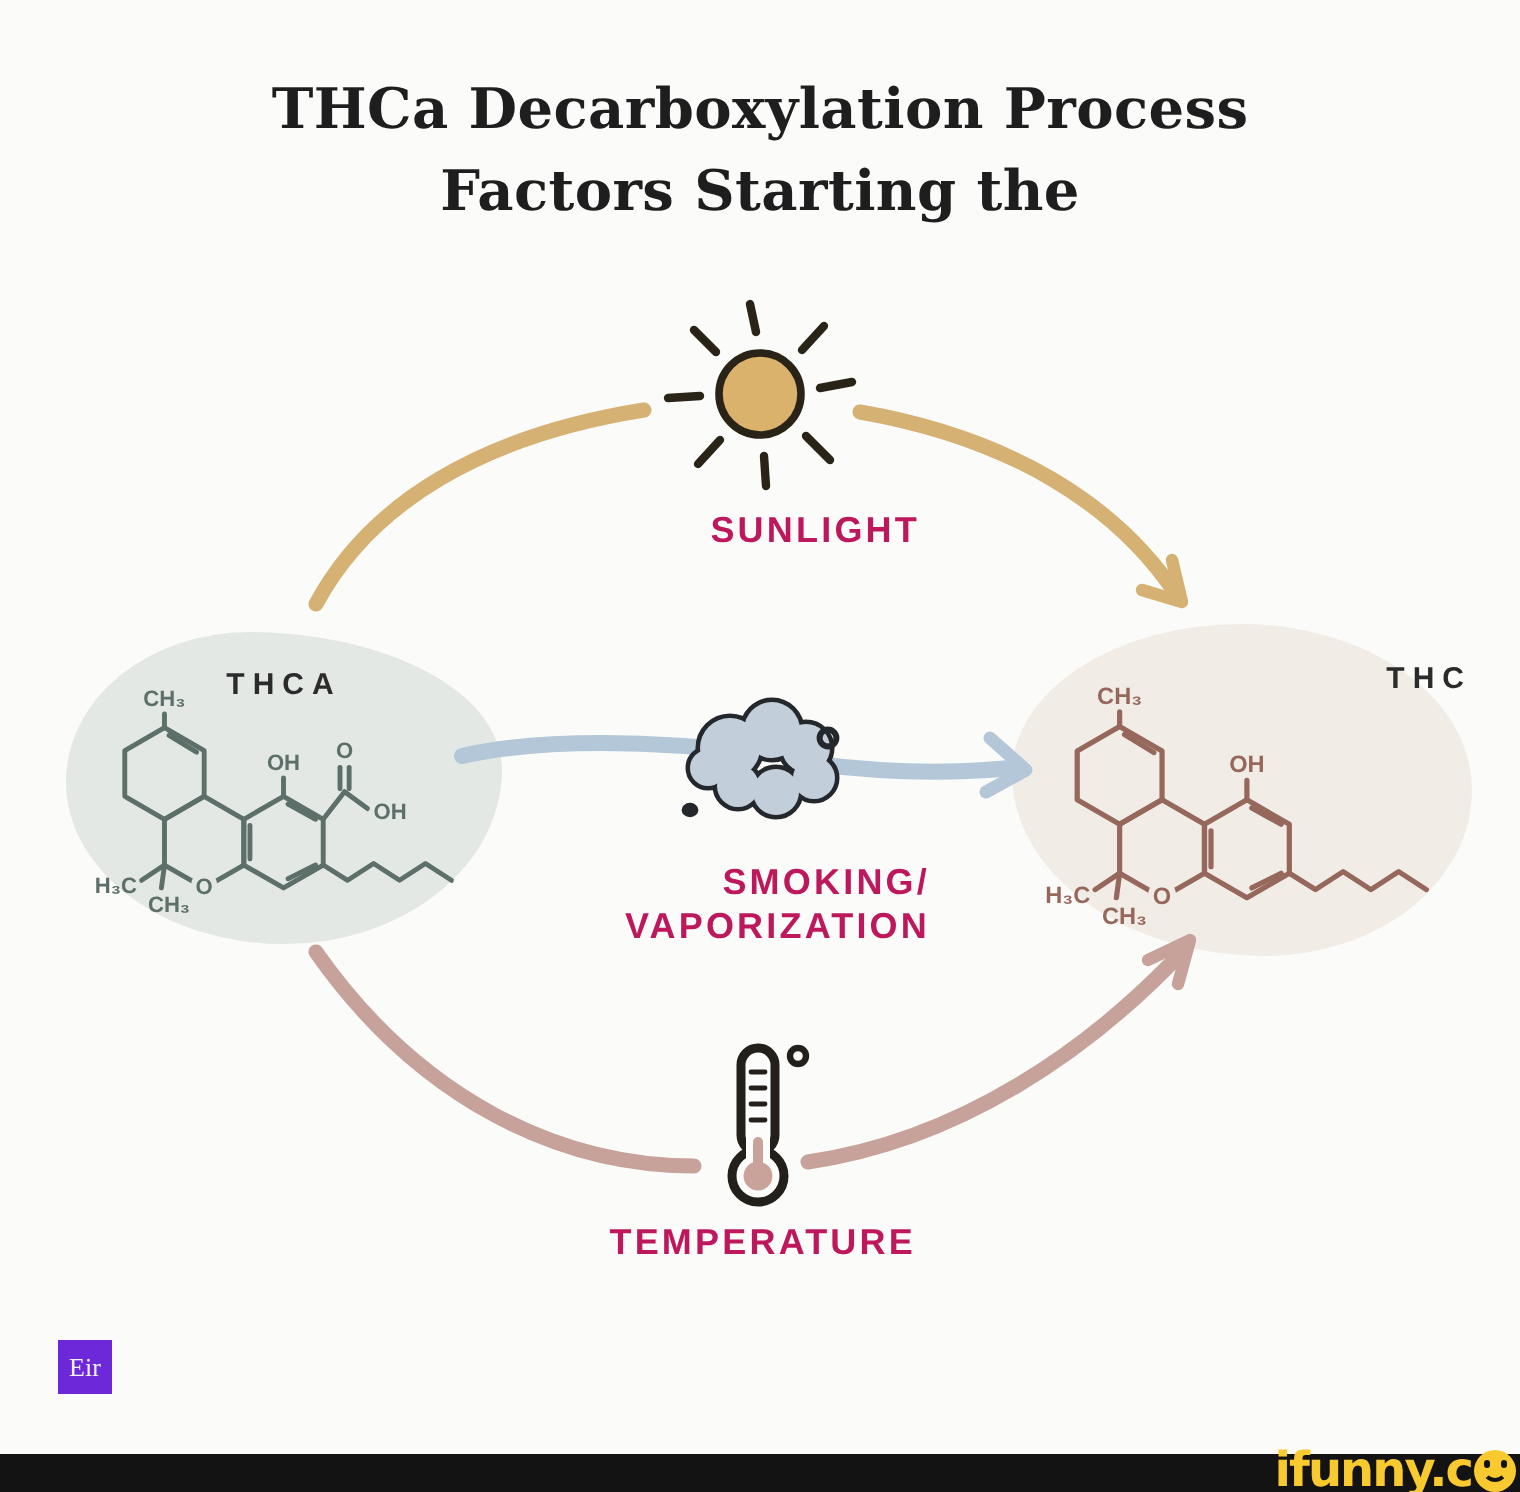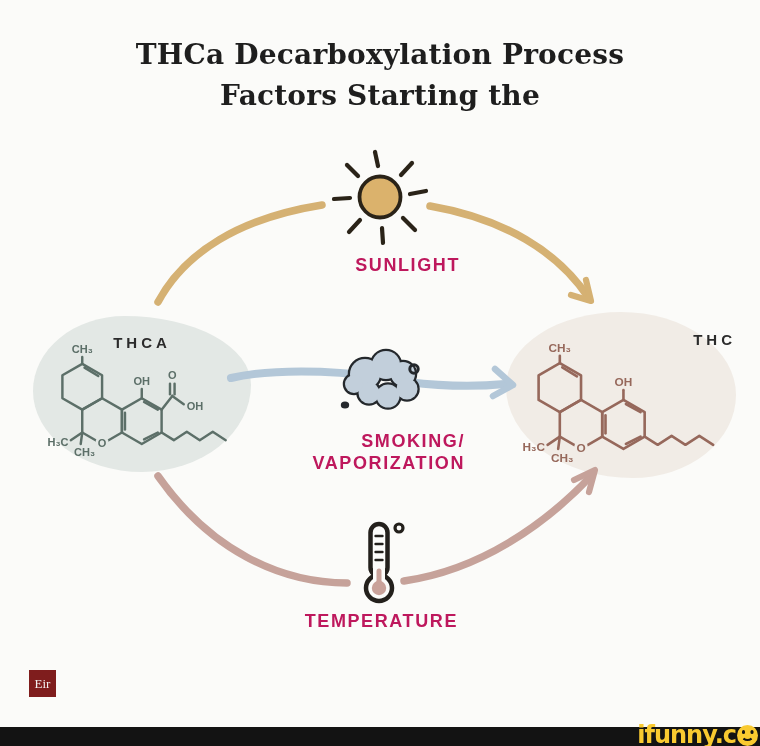--- a/index.html
+++ b/index.html
@@ -14,21 +14,21 @@
   .blob{position:absolute;}
   .blob-left{left:33px;top:316px;width:218px;height:156px;background:#e3e8e5;
              border-radius:42% 58% 50% 50% / 48% 44% 56% 52%;}
   .blob-right{left:506px;top:312px;width:230px;height:166px;background:#f1ece6;
               border-radius:50% 50% 45% 55% / 45% 50% 50% 55%;}
   .mol-name{position:absolute;top:18px;left:0;width:100%;text-align:center;
             font-weight:700;font-size:15px;letter-spacing:4px;color:#2b2b2b;}
   .mol-svg{position:absolute;}
   svg{display:block;overflow:visible;}
   .abs{position:absolute;}
-  .eir-badge{position:absolute;left:29px;top:670px;width:27px;height:27px;background:#7f1d1d;
+  .eir-badge{position:absolute;left:29px;top:670px;width:27px;height:27px;background:#6d28d9;
              color:#f2f2f2;font-family:"Liberation Serif",serif;font-size:13px;
              display:flex;align-items:center;justify-content:center;}
   .bottom-bar{position:absolute;left:0;top:727px;width:760px;height:19px;background:#131313;}
   .ifunny{position:absolute;top:722px;right:2px;display:flex;align-items:flex-start;z-index:5;}
   .ifunny-text{font-family:"DejaVu Sans",sans-serif;font-weight:800;font-size:24px;
                letter-spacing:-1px;color:#f9ca30;line-height:26px;}
   .smiley{width:21px;height:21px;border-radius:50%;background:#f9ca30;position:relative;
           margin-left:1px;margin-top:3px;}
   .smiley::before{content:'';position:absolute;top:5px;left:4.5px;width:3.5px;height:3.5px;
                   border-radius:50%;background:#131313;box-shadow:8.5px 0 0 #131313;}

